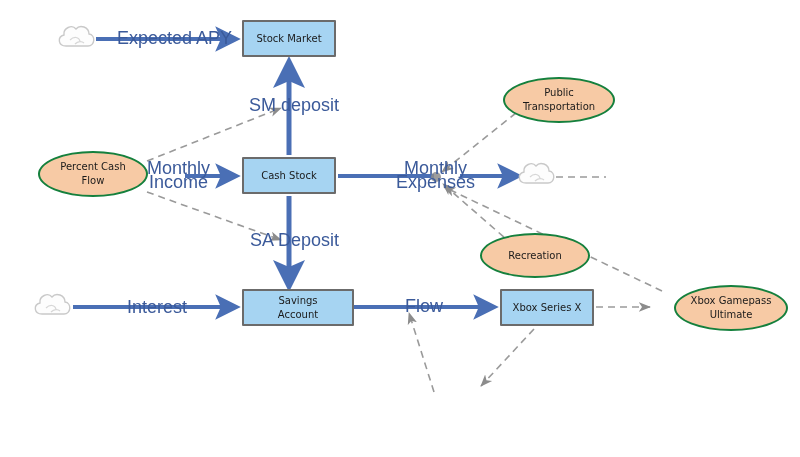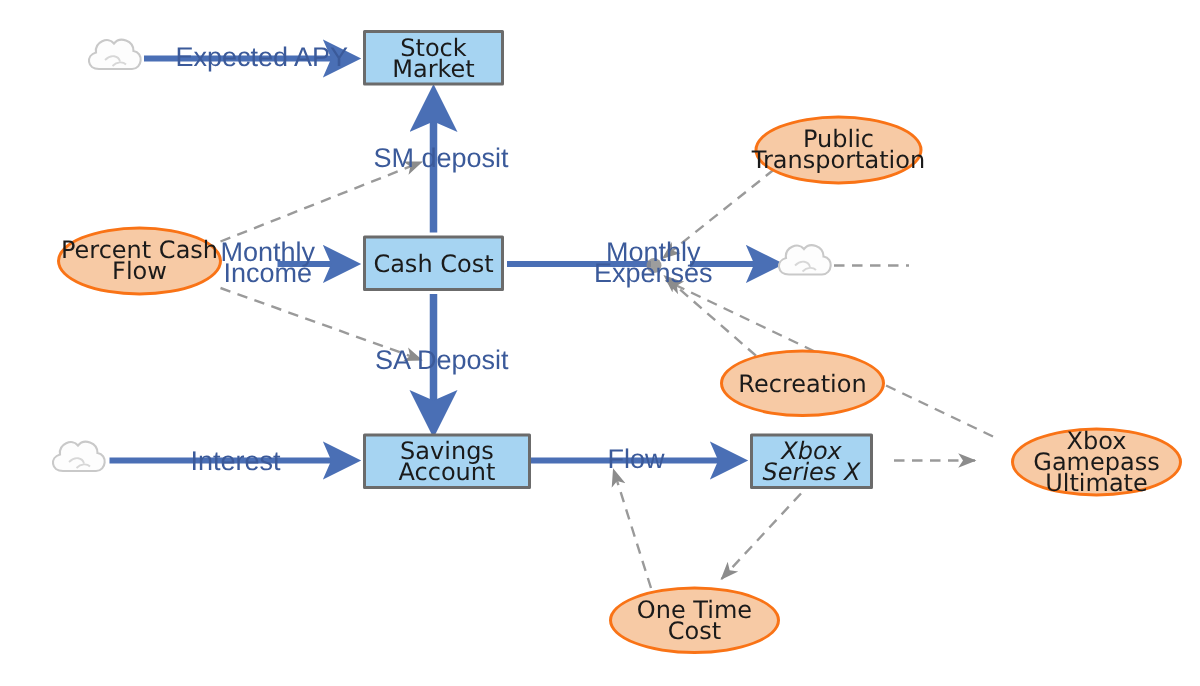--- a/index.html
+++ b/index.html
@@ -25,32 +25,32 @@
     height: 457px;
   }
   .node {
     position: absolute;
     box-sizing: border-box;
     display: flex;
     align-items: center;
     justify-content: center;
     text-align: center;
     color: #1a1a1a;
-    font-size: 16px;
+    font-size: 10px;
     line-height: 14px;
     font-family: "DejaVu Sans", sans-serif;
   }
   .node.stock {
     background: #a6d4f2;
     border: 2px solid #6b6b6b;
     border-radius: 1px;
   }
   .node.var {
     background: #f7caa5;
-    border: 2px solid #f97316;
+    border: 2px solid #15803d;
     border-radius: 50%;
   }
   .edge-label {
     position: absolute;
     color: #3b5a9a;
     font-size: 18px;
     line-height: 14px;
     text-align: center;
     font-family: Liberation Sans, sans-serif;
     white-space: pre;
@@ -159,29 +159,29 @@
       <path d="M-8,0 C-4,-4 1,-3 2,1" fill="none" stroke="#d7d7d7" stroke-width="1.2"></path>
       <path d="M-3,4 C0,1 4,1 6,3" fill="none" stroke="#d7d7d7" stroke-width="1.2"></path>
     </g>
   </svg>
 
   <div class="node stock" style="left:242px; top:20px; width:94px; height:37px;">
     <span>Stock Market</span>
   </div>
 
   <div class="node stock" style="left:242px; top:157px; width:94px; height:37px;">
-    <span>Cash Cost</span>
+    <span>Cash Stock</span>
   </div>
 
   <div class="node stock" style="left:242px; top:289px; width:112px; height:37px;">
     <span style="white-space:pre-line;">Savings
 Account</span>
   </div>
 
-  <div class="node stock" style="left:500px; top:289px; width:82px; height:37px;font-style:italic;">
+  <div class="node stock" style="left:500px; top:289px; width:94px; height:37px;">
     <span>Xbox Series X</span>
   </div>
 
   <div class="node var" style="left:38px; top:151px; width:110px; height:46px;">
     <span style="white-space:pre-line;">Percent Cash
 Flow</span>
   </div>
 
   <div class="node var" style="left:503px; top:77px; width:112px; height:46px;">
     <span style="white-space:pre-line;">Public
@@ -191,23 +191,20 @@
 
   <div class="node var" style="left:480px; top:233px; width:110px; height:45px;">
     <span>Recreation</span>
   </div>
 
   <div class="node var" style="left:654px; top:285px; width:114px; height:46px;margin-left:20px;">
     <span style="white-space:pre-line;">Xbox Gamepass
 Ultimate</span>
   </div>
 
-  <div class="node var" style="left:406px; top:391px; width:114px; height:45px;">
-    <span>One Time Cost</span>
-  </div>
 
   <div class="edge-label" style="left:117px; top:31px;">Expected APY</div>
 
   <div class="edge-label" style="left:249px; top:98px;">SM deposit</div>
 
   <div class="edge-label" style="left:147px; top:161px;">Monthly
 Income</div>
 
   <div class="edge-label" style="left:396px; top:161px;">Monthly
 Expenses</div>

